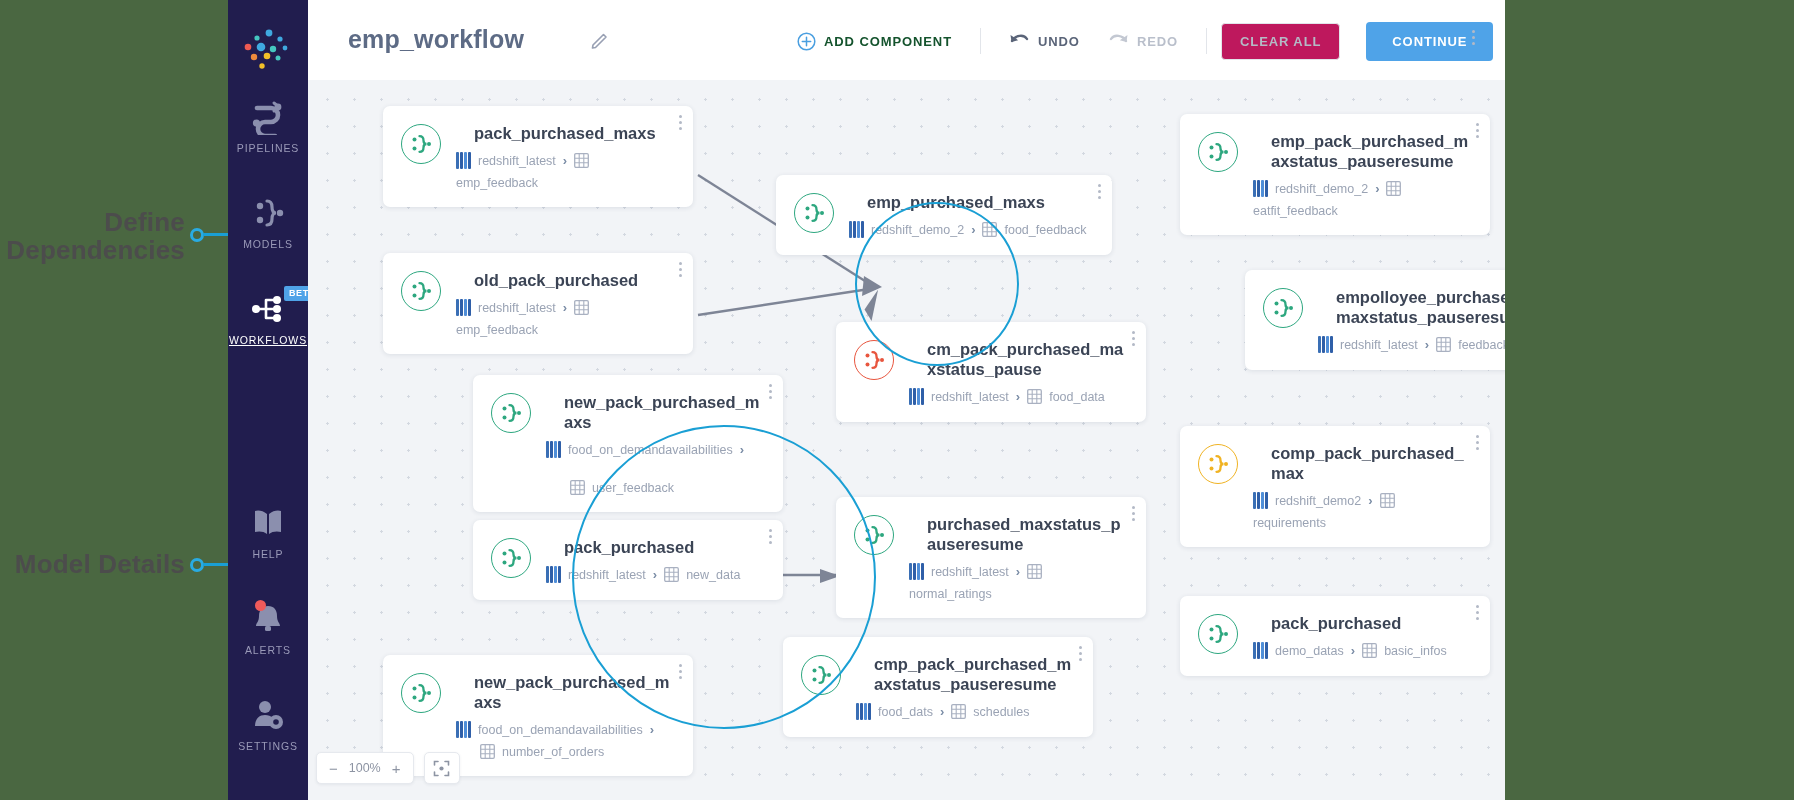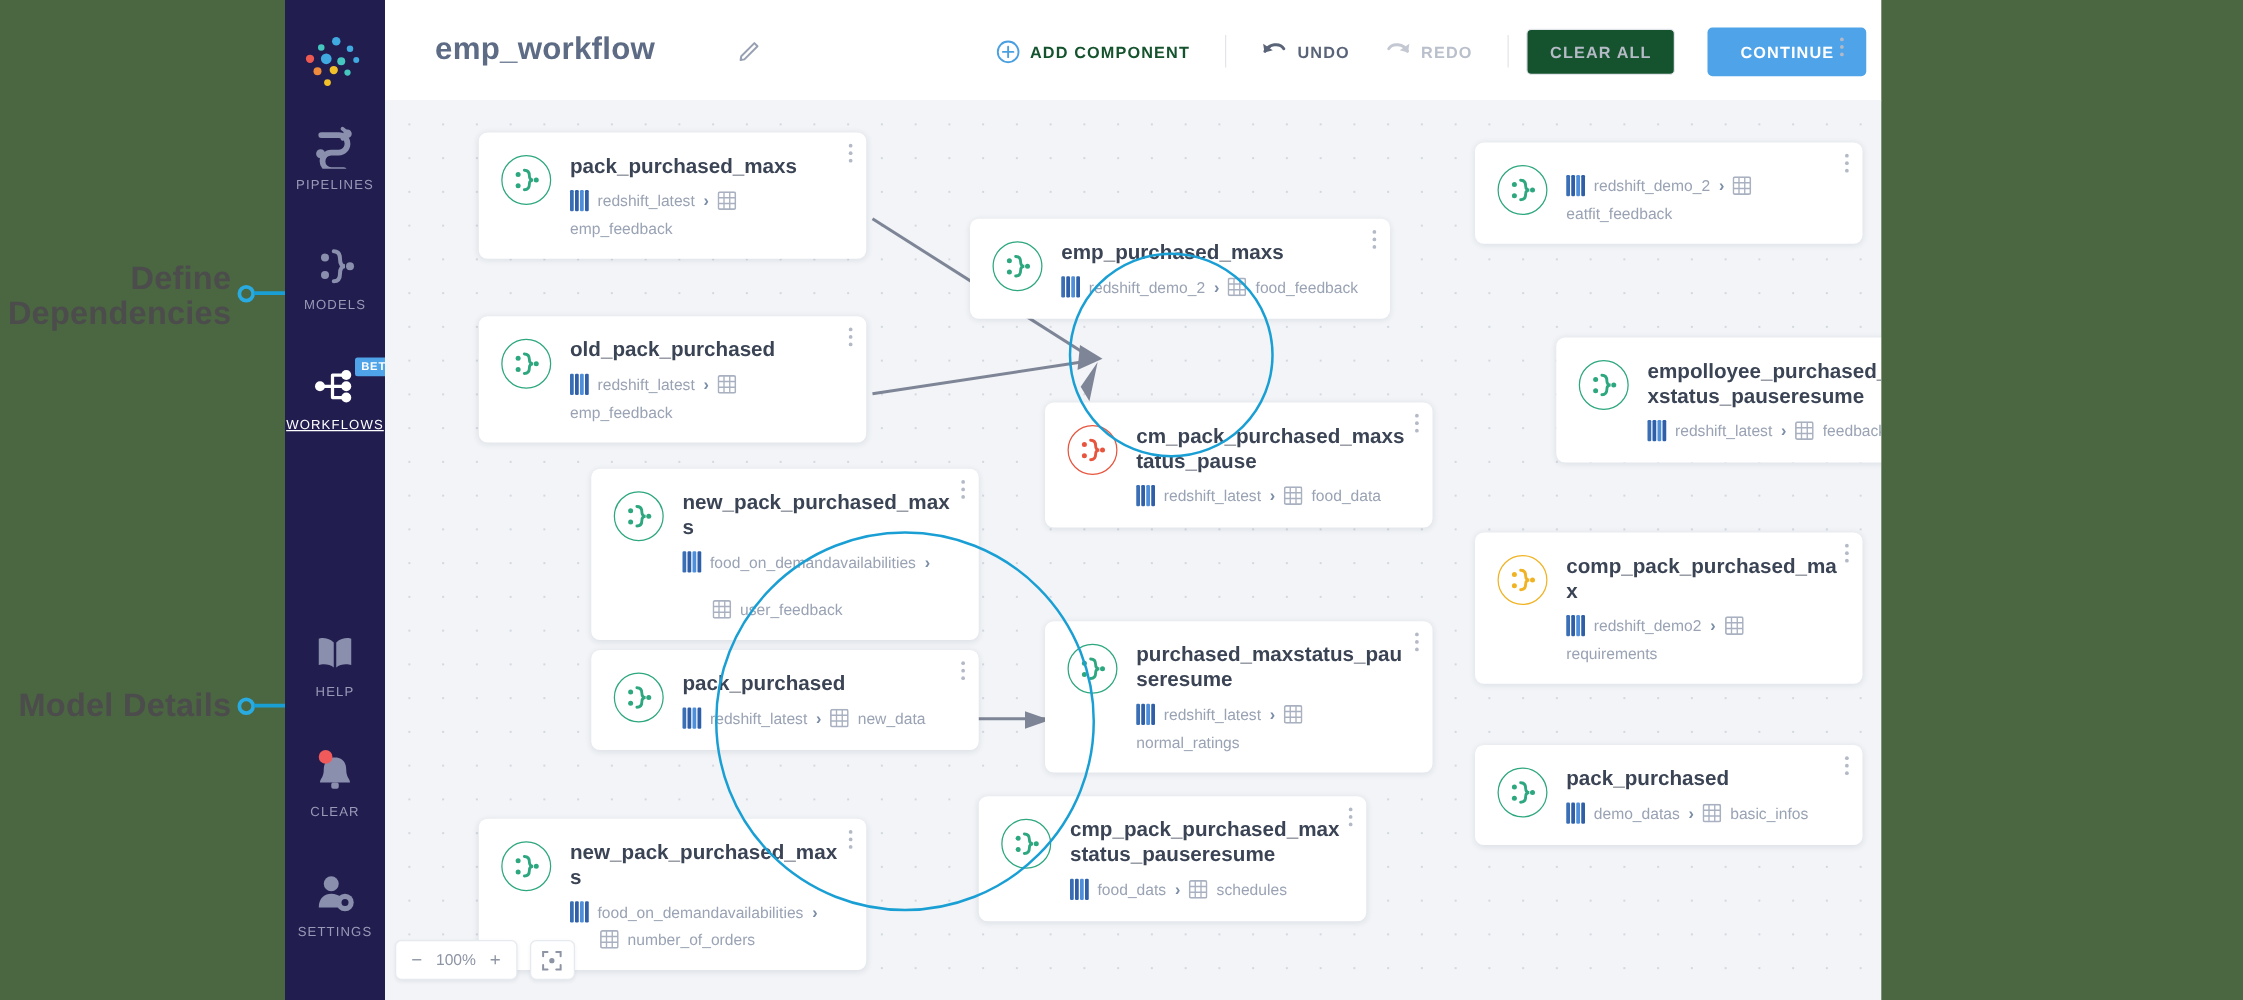--- a/index.html
+++ b/index.html
@@ -35,41 +35,41 @@
   .header{position:absolute;left:80px;top:0;right:0;height:80px;background:#fff;border-bottom:1px solid #e8eaee;}
   .wf-title{position:absolute;left:40px;top:25px;font-size:25px;font-weight:bold;color:#5d6b85;letter-spacing:.2px;}
   .edit-ico{position:absolute;left:282px;top:30px;cursor:pointer;}
   .tools{position:absolute;left:475px;top:20px;height:42px;display:flex;align-items:center;gap:0;}
   .tbtn{display:flex;align-items:center;gap:8px;background:none;border:none;cursor:pointer;font-family:inherit;
         font-size:13px;font-weight:bold;letter-spacing:.9px;padding:6px 14px;}
   .tbtn.add{color:#14532d;}
   .tbtn.undo{color:#5a6478;}
   .tbtn.redo{color:#b9bfcb;cursor:default;}
   .divider{width:1px;height:26px;background:#e2e5ea;margin:0 14px;}
-  .clearall{border:1px solid #e2e5ea;border-radius:4px;background:#14532d;color:#b4bac6;font-size:13px;
+  .clearall{border:1px solid #e2e5ea;border-radius:4px;background:#be185d;color:#b4bac6;font-size:13px;
             font-weight:bold;letter-spacing:.9px;padding:10px 18px;cursor:pointer;font-family:inherit;}
   .continue{background:#4fa3e8;color:#fff;border:none;border-radius:4px;font-size:13px;font-weight:bold;
             letter-spacing:.9px;padding:12px 26px;cursor:pointer;font-family:inherit;margin-left:26px;}
   .kebab-hdr{position:absolute;right:30px;top:30px;cursor:pointer;}
 
   
   .canvas{position:absolute;left:80px;top:80px;right:0;bottom:0;background:#f2f4f7;overflow:hidden;
     background-image:radial-gradient(#d3d8e0 1px, transparent 1.2px);
     background-size:27px 27px;background-position:6px 6px;}
 
   
   .node{position:absolute;background:#fff;border-radius:7px;box-shadow:0 1px 5px rgba(40,55,80,.11);
         padding:0;box-sizing:border-box;}
   .node-inner{display:flex;align-items:flex-start;padding:17px 18px 17px 18px;}
   .node-ico{flex:0 0 auto;width:38px;height:38px;border-radius:50%;border:1.6px solid #2da77f;
             display:flex;align-items:center;justify-content:center;margin-right:15px;margin-top:1px;}
   .node-ico.red{border-color:#e8553e;}
   .node-ico.yellow{border-color:#f0b323;}
   .node-txt{flex:1 1 auto;min-width:0;}
-  .node-name{font-size:16.5px;font-weight:bold;color:#3b4455;line-height:20px;word-break:break-all;}
+  .node-name{font-size:16.5px;font-weight:bold;color:#3b4455;line-height:20px;word-break:break-all;margin-left:18px;}
   .node-meta{display:flex;align-items:center;flex-wrap:wrap;margin-top:9px;gap:7px;}
   .node-meta .mtxt{font-size:12.5px;color:#9aa3b4;}
   .chev{color:#7b8da6;font-size:13px;font-weight:bold;}
   .kebab{position:absolute;right:11px;top:9px;cursor:pointer;}
   .dot3 span{display:block;width:3px;height:3px;border-radius:50%;background:#b3b9c6;margin-bottom:3px;}
 
   
   .db-ico{width:15px;height:17px;display:inline-block;flex:0 0 auto;position:relative;}
   .db-ico i{position:absolute;top:0;width:3px;height:17px;border-radius:1px;display:block;}
   .tbl-ico{width:15px;height:15px;flex:0 0 auto;}
@@ -179,21 +179,21 @@
         </div>
 
         <div class="nav-item">
           <div class="nav-ico">
             <svg width="40" height="34" viewBox="0 0 40 34">
               <path d="M20 4 C14 4 11 8 11 14 C11 20 8 21 8 24 H32 C32 21 29 20 29 14 C29 8 26 4 20 4 Z" fill="#8b8fae"></path>
               <rect x="17" y="24" width="6" height="5" rx="1.6" fill="#8b8fae"></rect>
             </svg>
           </div>
           <div class="bell-dot"></div>
-          <div class="nav-lab">CLEAR</div>
+          <div class="nav-lab">ALERTS</div>
         </div>
 
         <div class="nav-item">
           <div class="nav-ico">
             <svg width="40" height="34" viewBox="0 0 40 34">
               <circle cx="17" cy="9" r="6" fill="#8b8fae"></circle>
               <path d="M7 28 C7 20 12 17 17 17 C20 17 23 18 25 20 L24 28 Z" fill="#8b8fae"></path>
               <circle cx="28" cy="24" r="7" fill="#8b8fae"></circle>
               <circle cx="28" cy="24" r="2.8" fill="#211d4e"></circle>
             </svg>
@@ -593,20 +593,21 @@
      <div class="node-inner">
        <div class="node-ico " style="border-color:#2da77f">
          <svg width="22" height="20" viewBox="0 0 22 20">
            <circle cx="4.5" cy="5.5" r="2" fill="#2da77f"></circle>
            <circle cx="4.5" cy="14.5" r="2" fill="#2da77f"></circle>
            <path d="M9.5 2.2 q4 0 4 4.4 q0 3.4 3 3.4 q-3 0 -3 3.4 q0 4.4 -4 4.4" fill="none" stroke="#2da77f" stroke-width="2.3" stroke-linecap="round"></path>
            <circle cx="19" cy="10" r="2" fill="#2da77f"></circle>
          </svg>
        </div>
        <div class="node-txt">
+         <div class="node-name">emp_pack_purchased_maxstatus_pauseresume</div>
          <div class="node-meta">
          <span class="db-ico">
            <i style="left:0;background:#3a6fb5"></i>
                     <i style="left:4px;background:#2f5fa8"></i>
            <i style="left:8px;background:#4f8ed8"></i>
                     <i style="left:12px;background:#2f5fa8"></i>
          </span>
          <span class="mtxt">redshift_demo_2</span>
          <span class="chev">›</span>
          <svg class="tbl-ico" viewBox="0 0 15 15">

